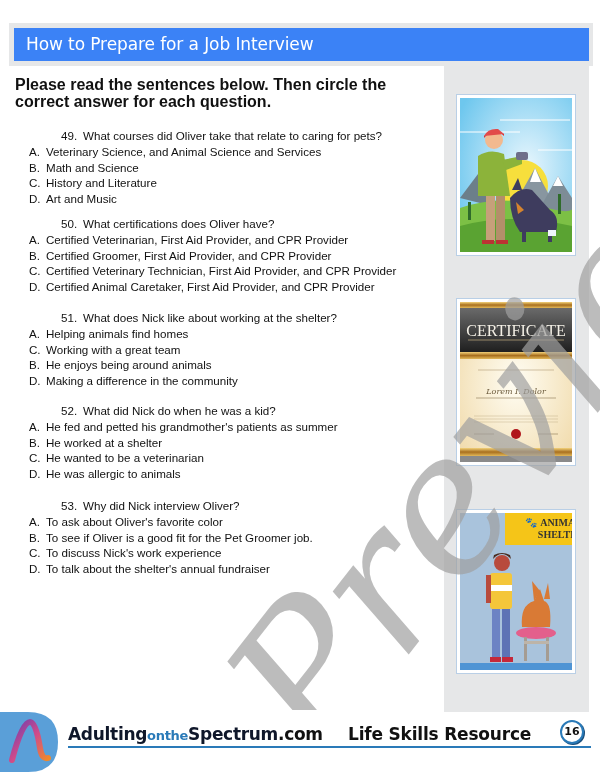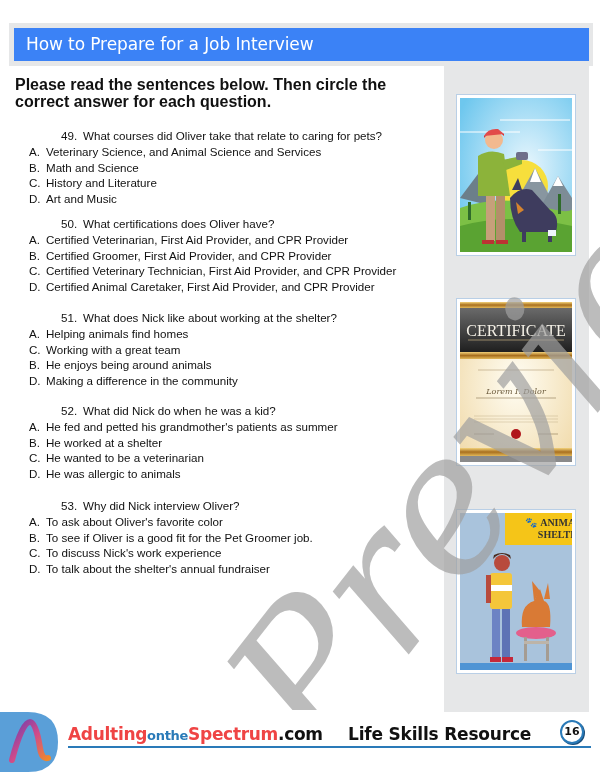--- a/index.html
+++ b/index.html
@@ -49,21 +49,21 @@
 
     .footer-logo {
       position: absolute; left: 0; top: 712px; width: 58px; height: 60px;
     }
     .footer-title {
       position: absolute; left: 68px; top: 724px;
       font-family: "DejaVu Sans", sans-serif;
       font-weight: bold; font-size: 17px; letter-spacing: -0.3px;
       white-space: nowrap;
     }
-    .ft-blue { color: #ef4444; }
+    .ft-blue { color: #0f172a; }
     .ft-small { font-size: 13px; color: #2a7ab8; }
     .ft-dark { color: #111; }
     .footer-resource {
       position: absolute; left: 348px; top: 724px;
       font-family: "DejaVu Sans", sans-serif; font-weight: bold; font-size: 17px;
       color: #111; letter-spacing: -0.2px; white-space: nowrap;
     }
     .footer-line {
       position: absolute; left: 68px; top: 746px; width: 523px; height: 2px; background: #2a7ab8;
     }

